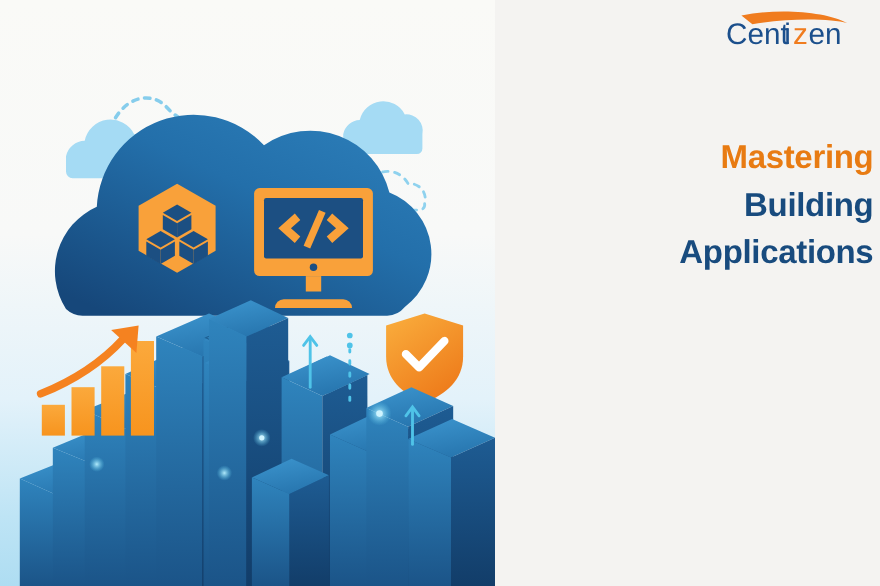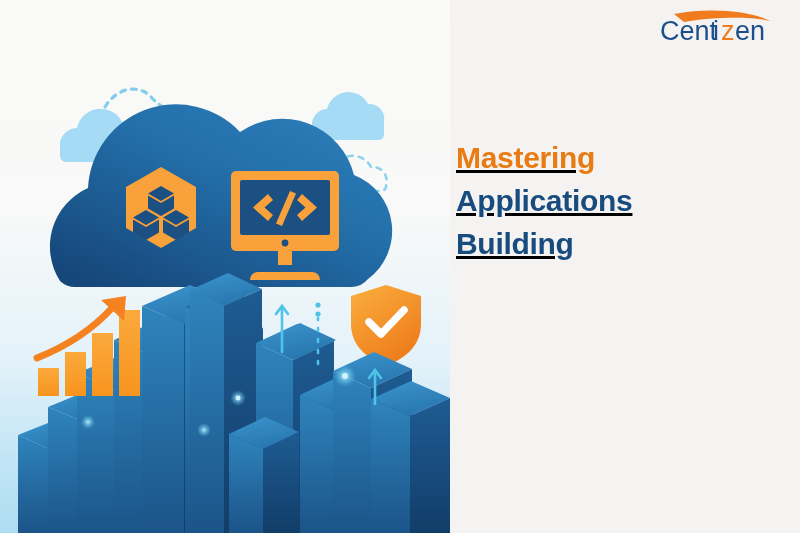--- a/index.html
+++ b/index.html
@@ -57,24 +57,23 @@
     top: 8px;
     width: 120px;
     height: 40px;
   }
   #logo svg { display: block; width: 120px; height: 40px; }
 
   
   #headline {
     position: absolute;
     left: 6px;
-    top: 136px;
+    top: 122px;
     width: 338px;
-    text-align: left;
-    text-decoration: underline;
+    text-align: right;
   }
   .hl-line {
     display: block;
     font-family: "Liberation Sans", sans-serif;
     font-weight: bold;
     font-size: 30px;
     line-height: 43px;
     letter-spacing: -0.3px;
     white-space: nowrap;
   }
@@ -329,18 +328,18 @@
         <path d="M14 6 C 50 -1, 92 3, 110 13 C 96 9, 58 8, 24 14 Z" fill="#F07C1F"></path>
         <text x="0" y="32" font-family="Liberation Sans, sans-serif" font-size="27" fill="#1B4F8C">Cent</text>
         <text x="53" y="32" font-family="Liberation Sans, sans-serif" font-size="27" fill="#1B4F8C">i</text>
         <text x="61" y="32" font-family="Liberation Sans, sans-serif" font-size="27" fill="#F07C1F">z</text>
         <text x="75" y="32" font-family="Liberation Sans, sans-serif" font-size="27" fill="#1B4F8C">en</text>
       </svg>
     </div>
 
     <div id="headline">
       <span class="hl-line hl-accent">Mastering</span>
+      <span class="hl-line hl-main">Building</span>
       <span class="hl-line hl-main">Applications</span>
-      <span class="hl-line hl-main">Building</span>
     </div>
 
   </div>
 </div>
 
 </body></html>

